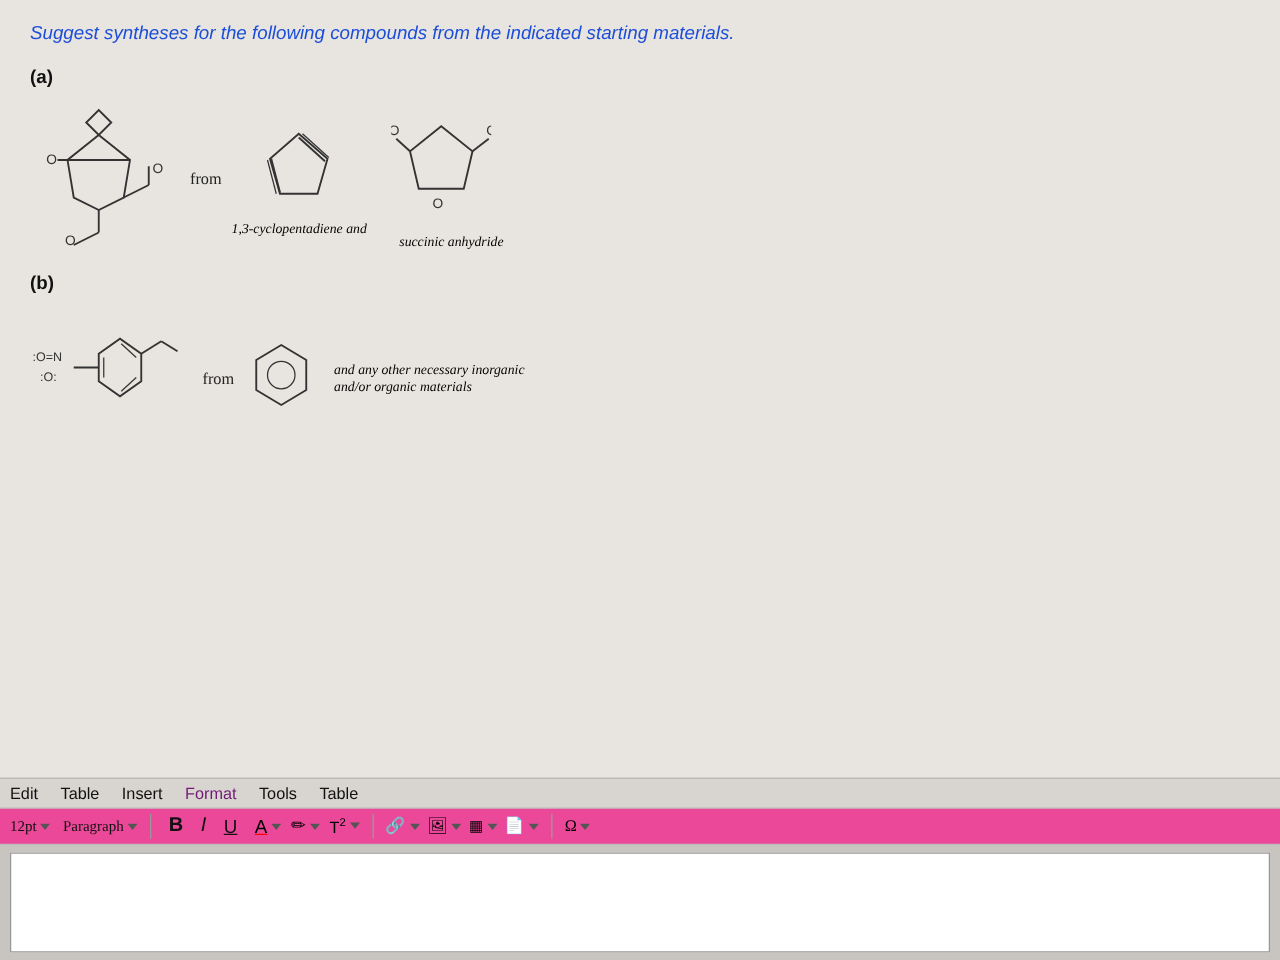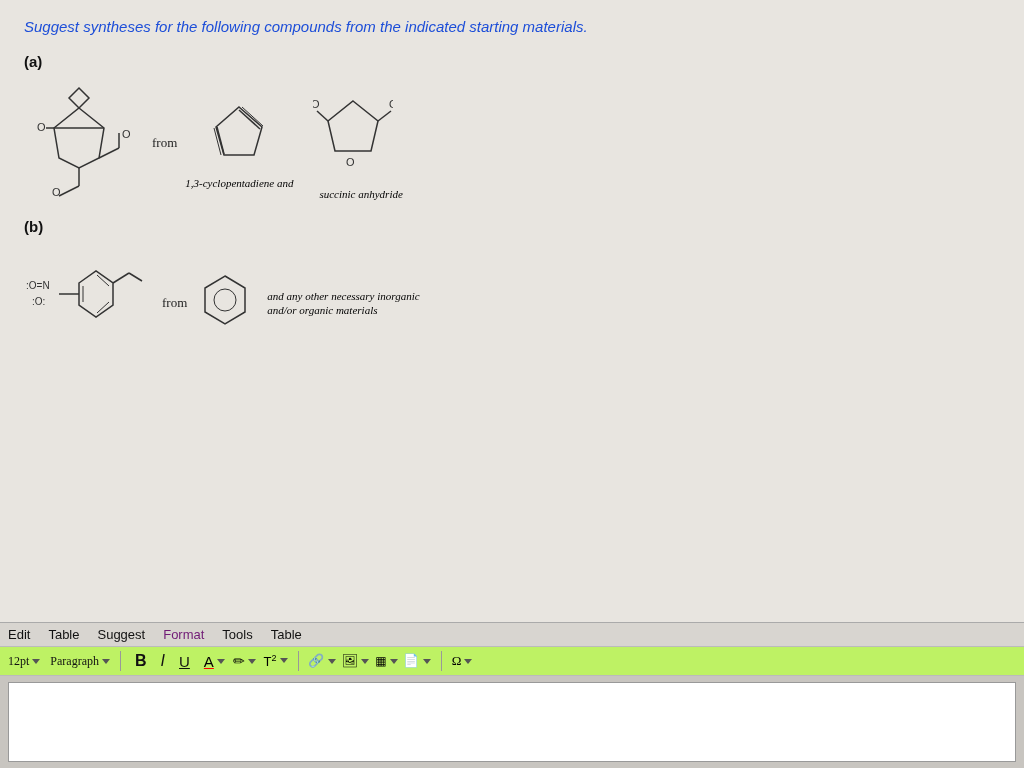--- a/index.html
+++ b/index.html
@@ -85,21 +85,21 @@
       cursor: pointer;
       font-family: Arial, sans-serif;
       font-weight: 500;
     }
 
     .formatting-bar {
       display: flex;
       align-items: center;
       padding: 4px 8px;
       gap: 6px;
-      background: #bef264;
+      background: #ec4899;
       border-bottom: 1px solid #bbb;
     }
 
     .font-size-sel {
       font-size: 12px;
       display: flex;
       align-items: center;
       gap: 2px;
       color: #111;
       cursor: pointer;
@@ -295,21 +295,21 @@
       </div>
     </div>
   </div>
 </div>
 
 <div class="toolbar-wrapper">
 
   <div class="menu-bar">
     <span class="menu-item">Edit</span>
     <span class="menu-item">Table</span>
-    <span class="menu-item">Suggest</span>
+    <span class="menu-item">Insert</span>
     <span class="format-menu">Format</span>
     <span class="menu-item">Tools</span>
     <span class="menu-item">Table</span>
   </div>
 
   <div class="formatting-bar">
     <div class="font-size-sel fmt-with-chevron">
       <span>12pt</span>
       <span class="chevron-down"></span>
     </div>

